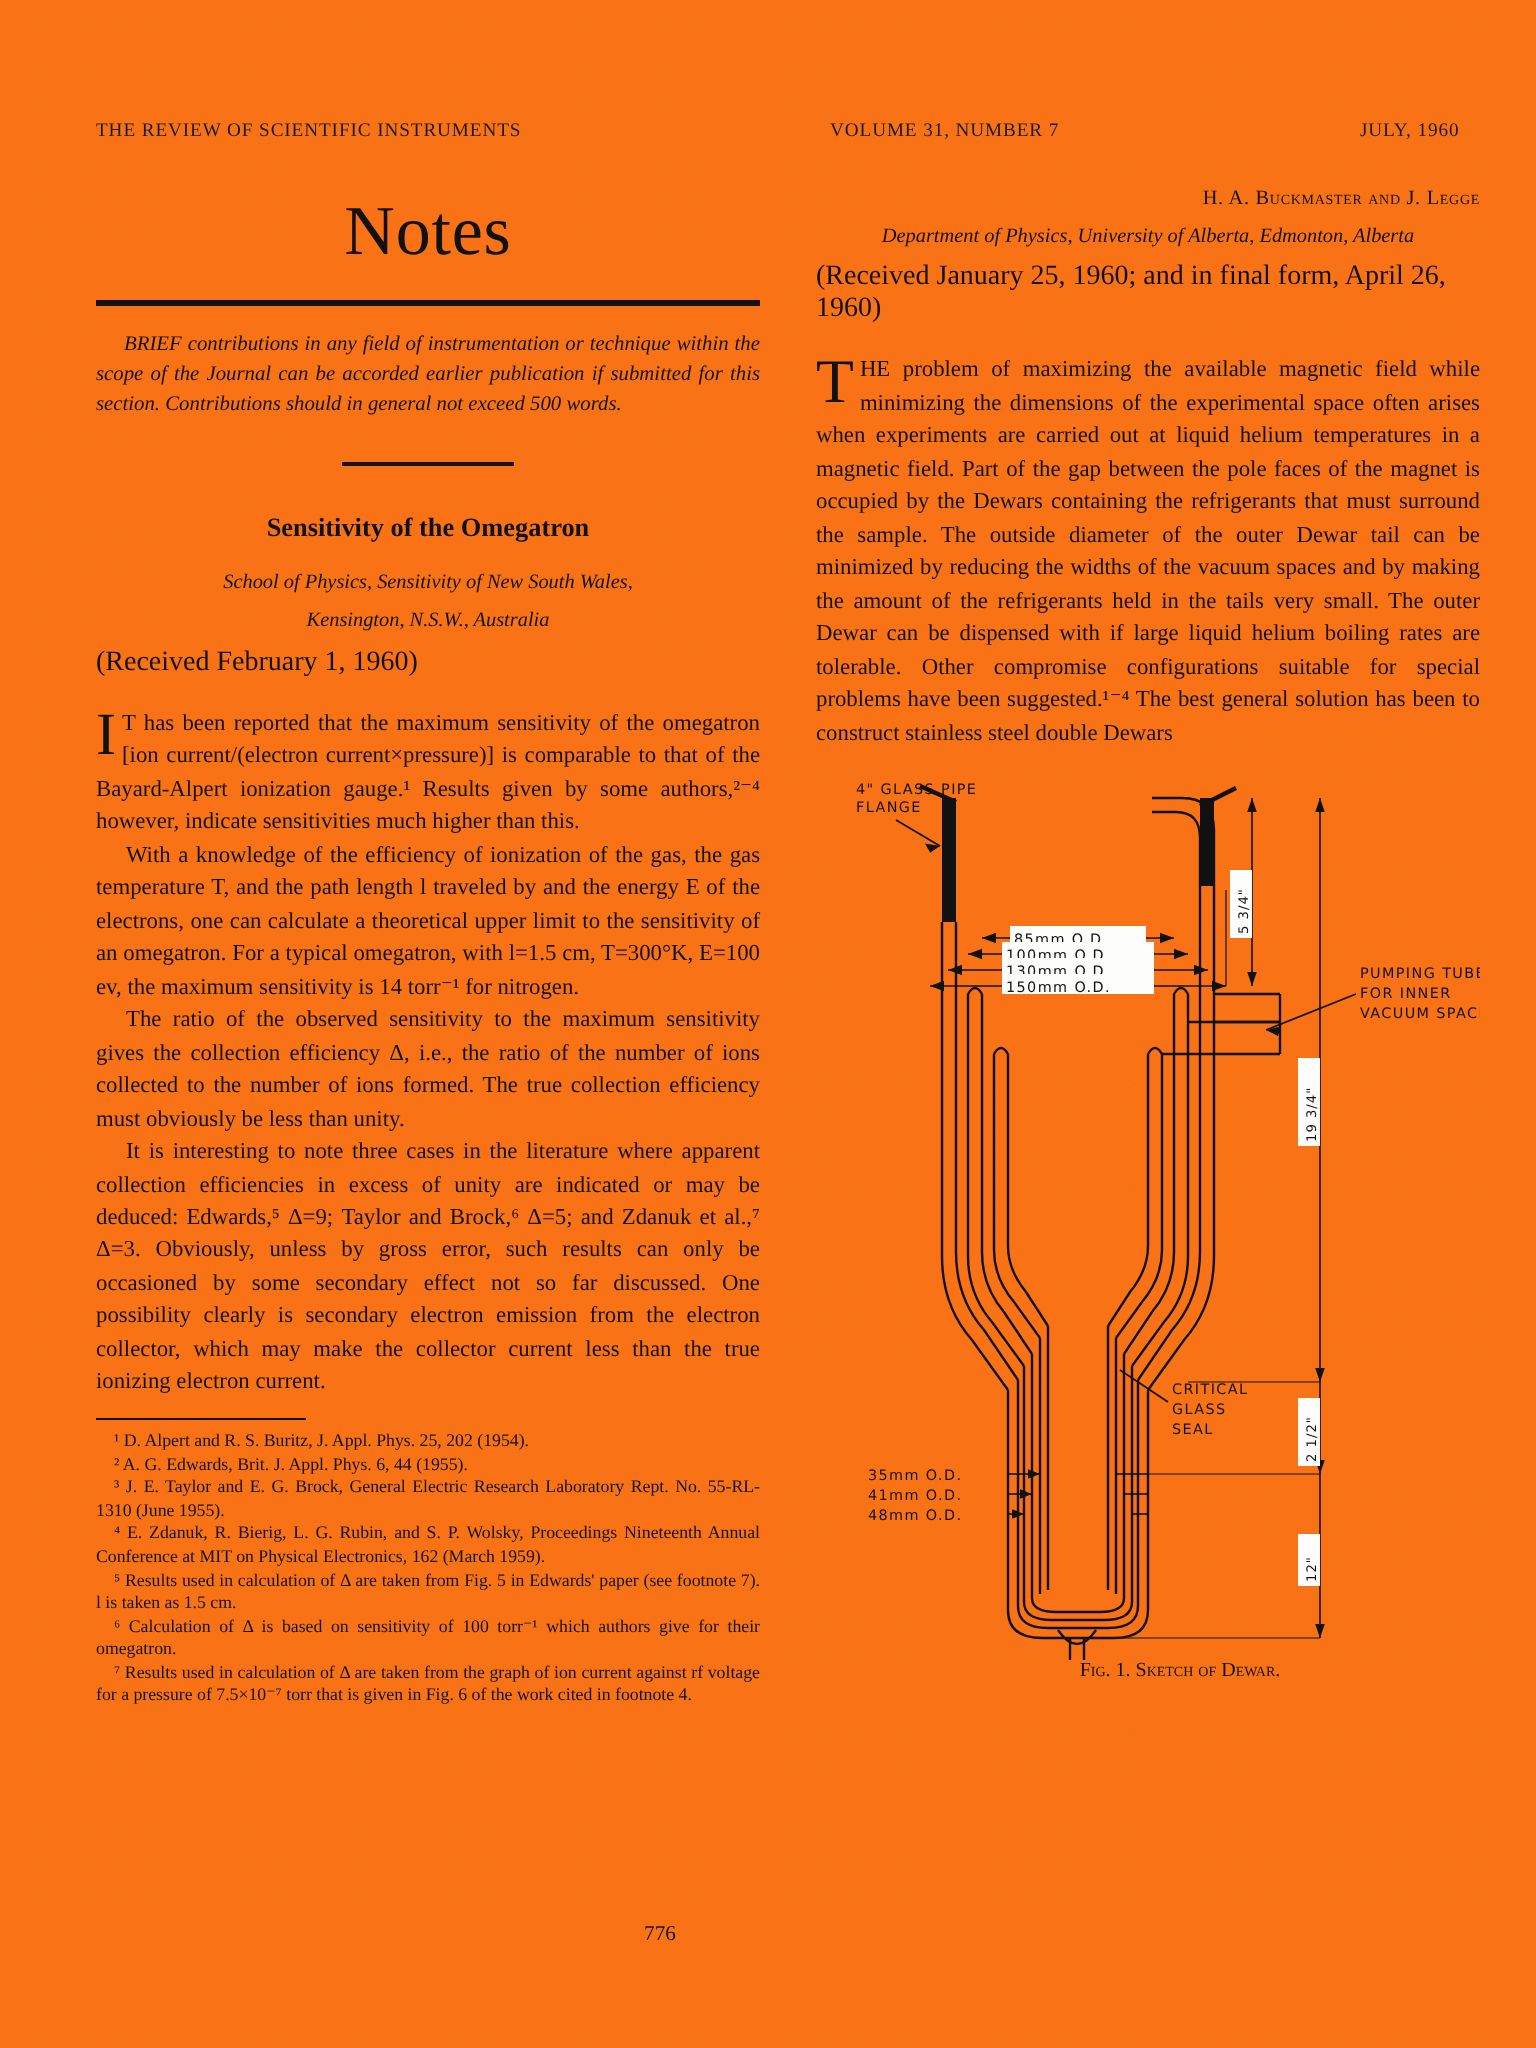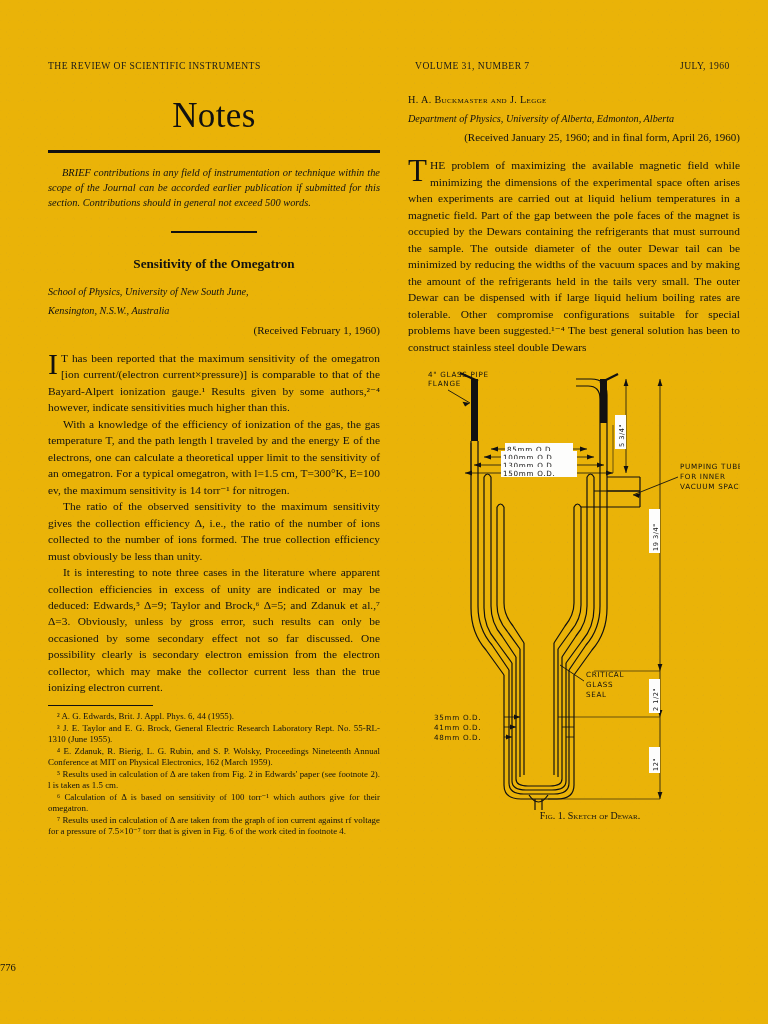--- a/index.html
+++ b/index.html
@@ -10,21 +10,21 @@
     width: 768px; height: 1024px;
     position: relative;
     font-family: "Liberation Serif", "DejaVu Serif", serif;
     color: #111111;
     overflow: hidden;
   }
   .page {
     position: absolute;
     left: 0; top: 0;
     width: 768px; height: 1024px;
-    background: #eab308;
+    background: #f97316;
   }
   
   .page:before {
     content: "";
     position: absolute; inset: 0;
     background-image:
       radial-gradient(circle at 11% 23%, rgba(120,110,130,0.05) 0.6px, transparent 0.7px),
       radial-gradient(circle at 63% 71%, rgba(130,110,120,0.05) 0.6px, transparent 0.7px),
       radial-gradient(circle at 37% 89%, rgba(110,115,130,0.04) 0.6px, transparent 0.7px);
     background-size: 9px 9px, 13px 13px, 17px 17px;
@@ -81,35 +81,36 @@
   .brief .ind { margin-left: 14px; }
 
   h2.arttitle {
     font-size: 13.2px;
     font-weight: bold;
     text-align: center;
     margin: 0 0 13px 0;
     line-height: 1.32;
   }
   .authors {
-    text-align: left;
+    text-align: right;
     font-size: 10.2px;
     font-variant: small-caps;
     letter-spacing: 0.35px;
     margin: 0 0 7px 0;
   }
   .affil {
+    text-align: center;
     font-style: italic;
     font-size: 10.2px;
     line-height: 1.42;
     margin: 0 0 5px 0;
   }
   .received {
-    text-align: right;
-    font-size: 11px;
+    text-align: left;
+    font-size: 14px;
     margin: 0 0 14px 0;
   }
 
   p.body {
     font-size: 11.4px;
     line-height: 1.445;
     text-align: justify;
     margin: 0;
     text-indent: 15px;
     hyphens: none;
@@ -137,21 +138,21 @@
     text-align: justify;
   }
   .footnotes p {
     margin: 0 0 0.5px 0;
     text-indent: 9px;
   }
 
   .pagenum {
     position: absolute;
     top: 962px; left: 0; width: 660px;
-    text-align: left;
+    text-align: center;
     font-size: 10.6px;
   }
 
   
   .figwrap {
     position: relative;
     width: 332px;
     height: 470px;
     margin-top: 10px;
   }
@@ -188,35 +189,36 @@
     <p class="brief">
       <span class="ind">BRIEF contributions in any field of instrumentation or technique</span>
       <span>within the scope of the Journal can be accorded earlier publication</span>
       <span>if submitted for this section. Contributions should in general not exceed</span>
       <span>500 words.</span>
     </p>
 
     <div class="rule-short"></div>
 
     <h2 class="arttitle">Sensitivity of the Omegatron</h2>
-    <div class="affil">School of Physics, University of New South June,</div>
+    <div class="affil">School of Physics, Sensitivity of New South Wales,</div>
     <div class="affil">Kensington, N.S.W., Australia</div>
     <div class="received">(Received February 1, 1960)</div>
 
     <p class="body first"><span class="dropcap">I</span><span>T has been reported that the maximum sensitivity of the omegatron [ion current/(electron current×pressure)] is comparable to that of the Bayard-Alpert ionization gauge.¹ Results given by some authors,²⁻⁴ however, indicate sensitivities much higher than this.</span></p>
     <p class="body">With a knowledge of the efficiency of ionization of the gas, the gas temperature T, and the path length l traveled by and the energy E of the electrons, one can calculate a theoretical upper limit to the sensitivity of an omegatron. For a typical omegatron, with l=1.5 cm, T=300°K, E=100 ev, the maximum sensitivity is 14 torr⁻¹ for nitrogen.</p>
     <p class="body">The ratio of the observed sensitivity to the maximum sensitivity gives the collection efficiency Δ, i.e., the ratio of the number of ions collected to the number of ions formed. The true collection efficiency must obviously be less than unity.</p>
     <p class="body">It is interesting to note three cases in the literature where apparent collection efficiencies in excess of unity are indicated or may be deduced: Edwards,⁵ Δ=9; Taylor and Brock,⁶ Δ=5; and Zdanuk et al.,⁷ Δ=3. Obviously, unless by gross error, such results can only be occasioned by some secondary effect not so far discussed. One possibility clearly is secondary electron emission from the electron collector, which may make the collector current less than the true ionizing electron current.</p>
 
     <div class="footrule"></div>
     <div class="footnotes">
+      <p>¹ D. Alpert and R. S. Buritz, J. Appl. Phys. 25, 202 (1954).</p>
       <p>² A. G. Edwards, Brit. J. Appl. Phys. 6, 44 (1955).</p>
       <p>³ J. E. Taylor and E. G. Brock, General Electric Research Laboratory Rept. No. 55-RL-1310 (June 1955).</p>
       <p>⁴ E. Zdanuk, R. Bierig, L. G. Rubin, and S. P. Wolsky, Proceedings Nineteenth Annual Conference at MIT on Physical Electronics, 162 (March 1959).</p>
-      <p>⁵ Results used in calculation of Δ are taken from Fig. 2 in Edwards' paper (see footnote 2). l is taken as 1.5 cm.</p>
+      <p>⁵ Results used in calculation of Δ are taken from Fig. 5 in Edwards' paper (see footnote 7). l is taken as 1.5 cm.</p>
       <p>⁶ Calculation of Δ is based on sensitivity of 100 torr⁻¹ which authors give for their omegatron.</p>
       <p>⁷ Results used in calculation of Δ are taken from the graph of ion current against rf voltage for a pressure of 7.5×10⁻⁷ torr that is given in Fig. 6 of the work cited in footnote 4.</p>
     </div>
   </div>
 
   <div class="col right">
 
     <div class="authors" style="margin-top:14px;">H. A. Buckmaster and J. Legge</div>
     <div class="affil">Department of Physics, University of Alberta, Edmonton, Alberta</div>
     <div class="received">(Received January 25, 1960; and in final form, April 26, 1960)</div>

